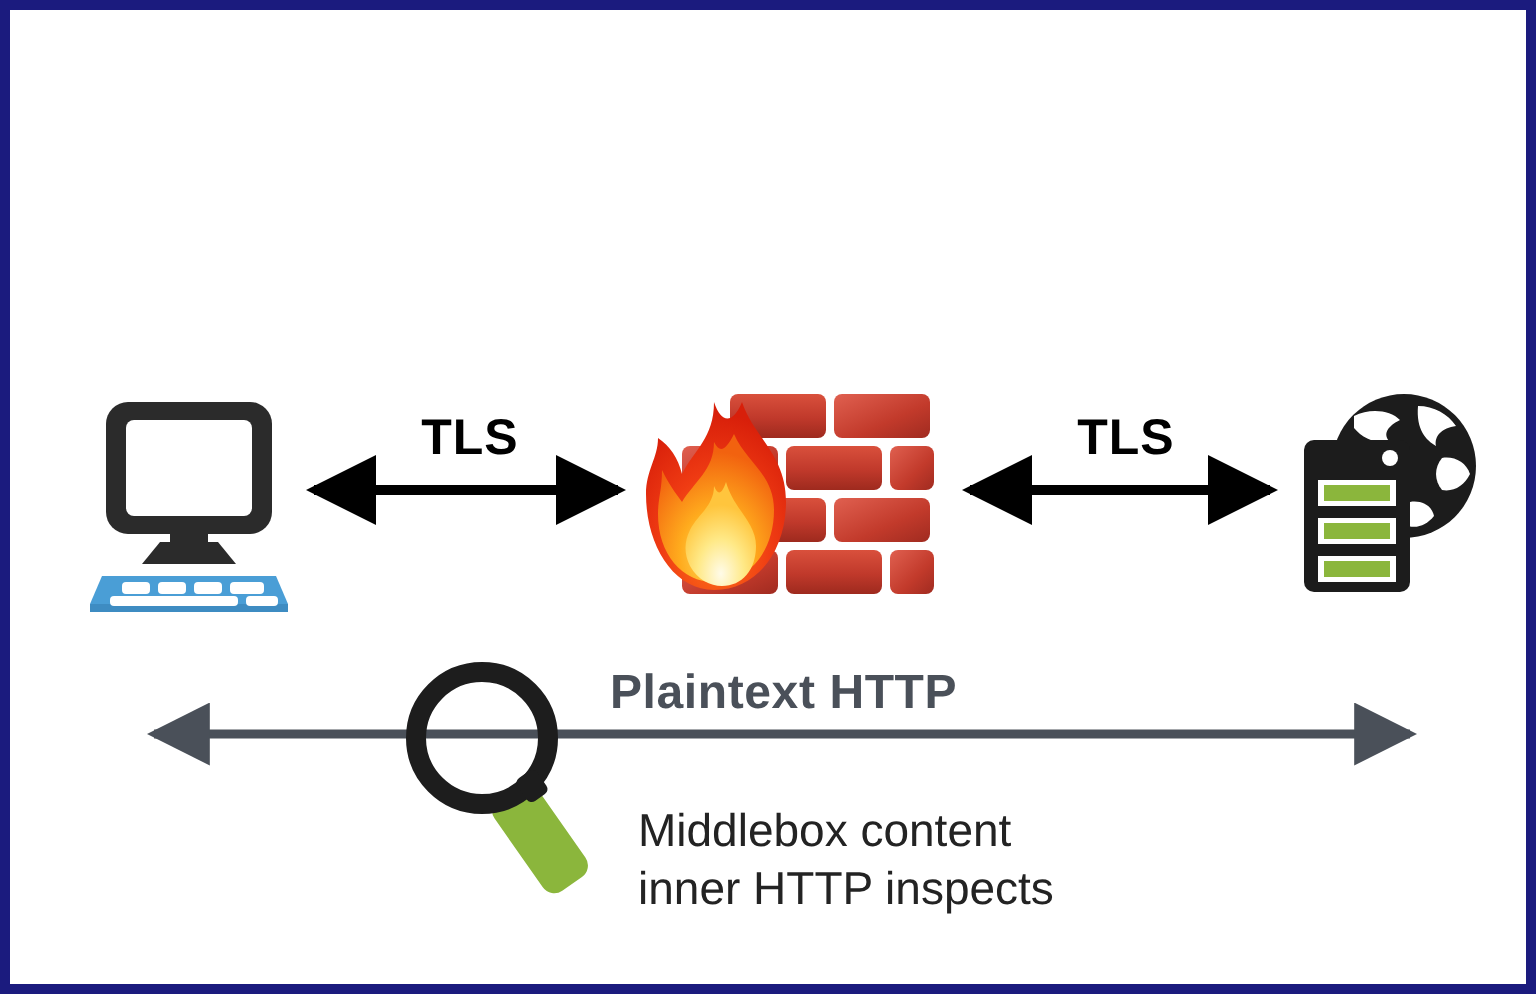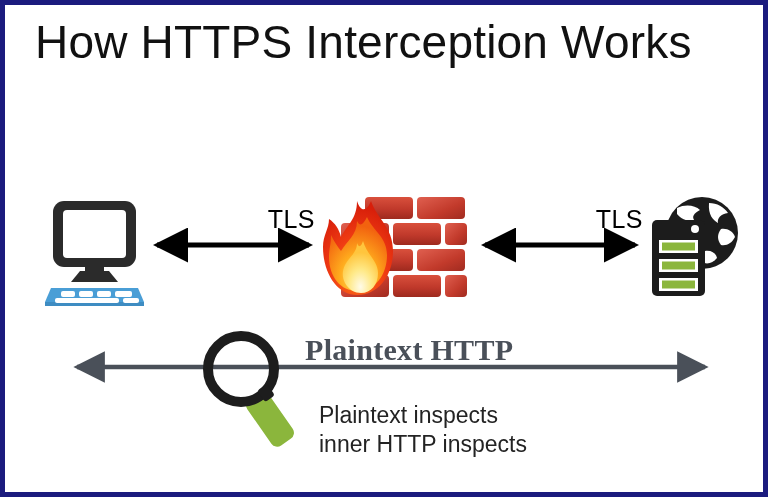--- a/index.html
+++ b/index.html
@@ -38,36 +38,36 @@
     letter-spacing: 0.2px;
     color: #111111;
     white-space: nowrap;
     line-height: 1.05;
   }
   
   .tls-label {
     position: absolute;
     font-family: "Liberation Sans", sans-serif;
     font-size: 25px;
-    font-weight: normal;
+    font-weight: bold;
     color: #000000;
     letter-spacing: 0.5px;
-    text-align: right;
+    text-align: center;
     white-space: nowrap;
   }
   #tls-left  { left: 150px; top: 200px; width: 160px; }
   #tls-right { left: 478px; top: 200px; width: 160px; }
 
   
   #plaintext-label {
     position: absolute;
     left: 300px;
     top: 328px;
-    font-family: Liberation Serif, serif;
-    font-size: 30px;
+    font-family: Liberation Sans, sans-serif;
+    font-size: 24px;
     font-weight: bold;
     color: #4a5059;
     letter-spacing: 0.3px;
     white-space: nowrap;
   }
   
   #caption {
     position: absolute;
     left: 314px;
     top: 396px;
@@ -234,26 +234,25 @@
     <g>
 
       <rect x="252" y="386" width="26" height="56" rx="7" transform="rotate(-35 265 414)" fill="#8bb63c"></rect>
 
       <circle cx="236" cy="364" r="33" fill="none" stroke="#1d1d1d" stroke-width="10"></circle>
 
       <rect x="255" y="381" width="12" height="14" rx="3" transform="rotate(-35 261 388)" fill="#1d1d1d"></rect>
     </g>
   </svg>
 
-  <div id="title">How HTTPS Interception Works</div>
 
   <div id="tls-left" class="tls-label">TLS</div>
 
   <div id="tls-right" class="tls-label">TLS</div>
 
   <div id="plaintext-label">Plaintext HTTP</div>
 
   <div id="caption">
-    <span class="cap-line">Plaintext inspects</span>
+    <span class="cap-line">Middlebox content</span>
     <span class="cap-line">inner HTTP inspects</span>
   </div>
 
 </div>
 
 </body></html>

